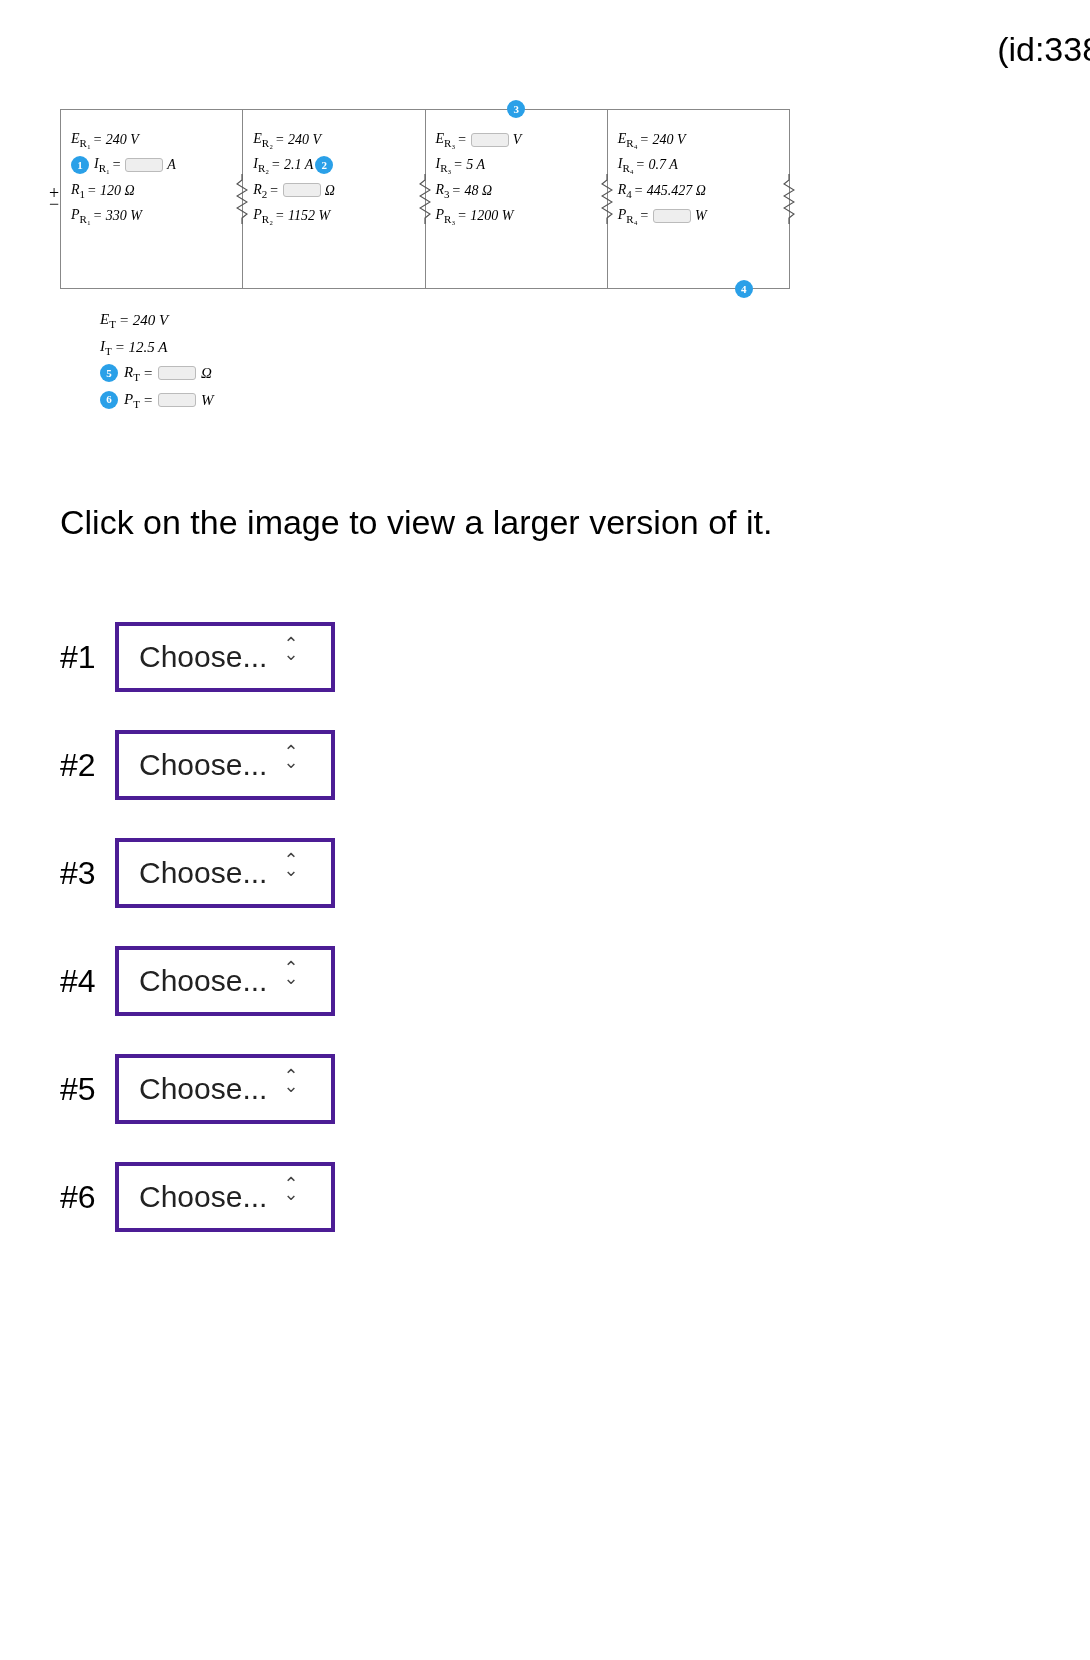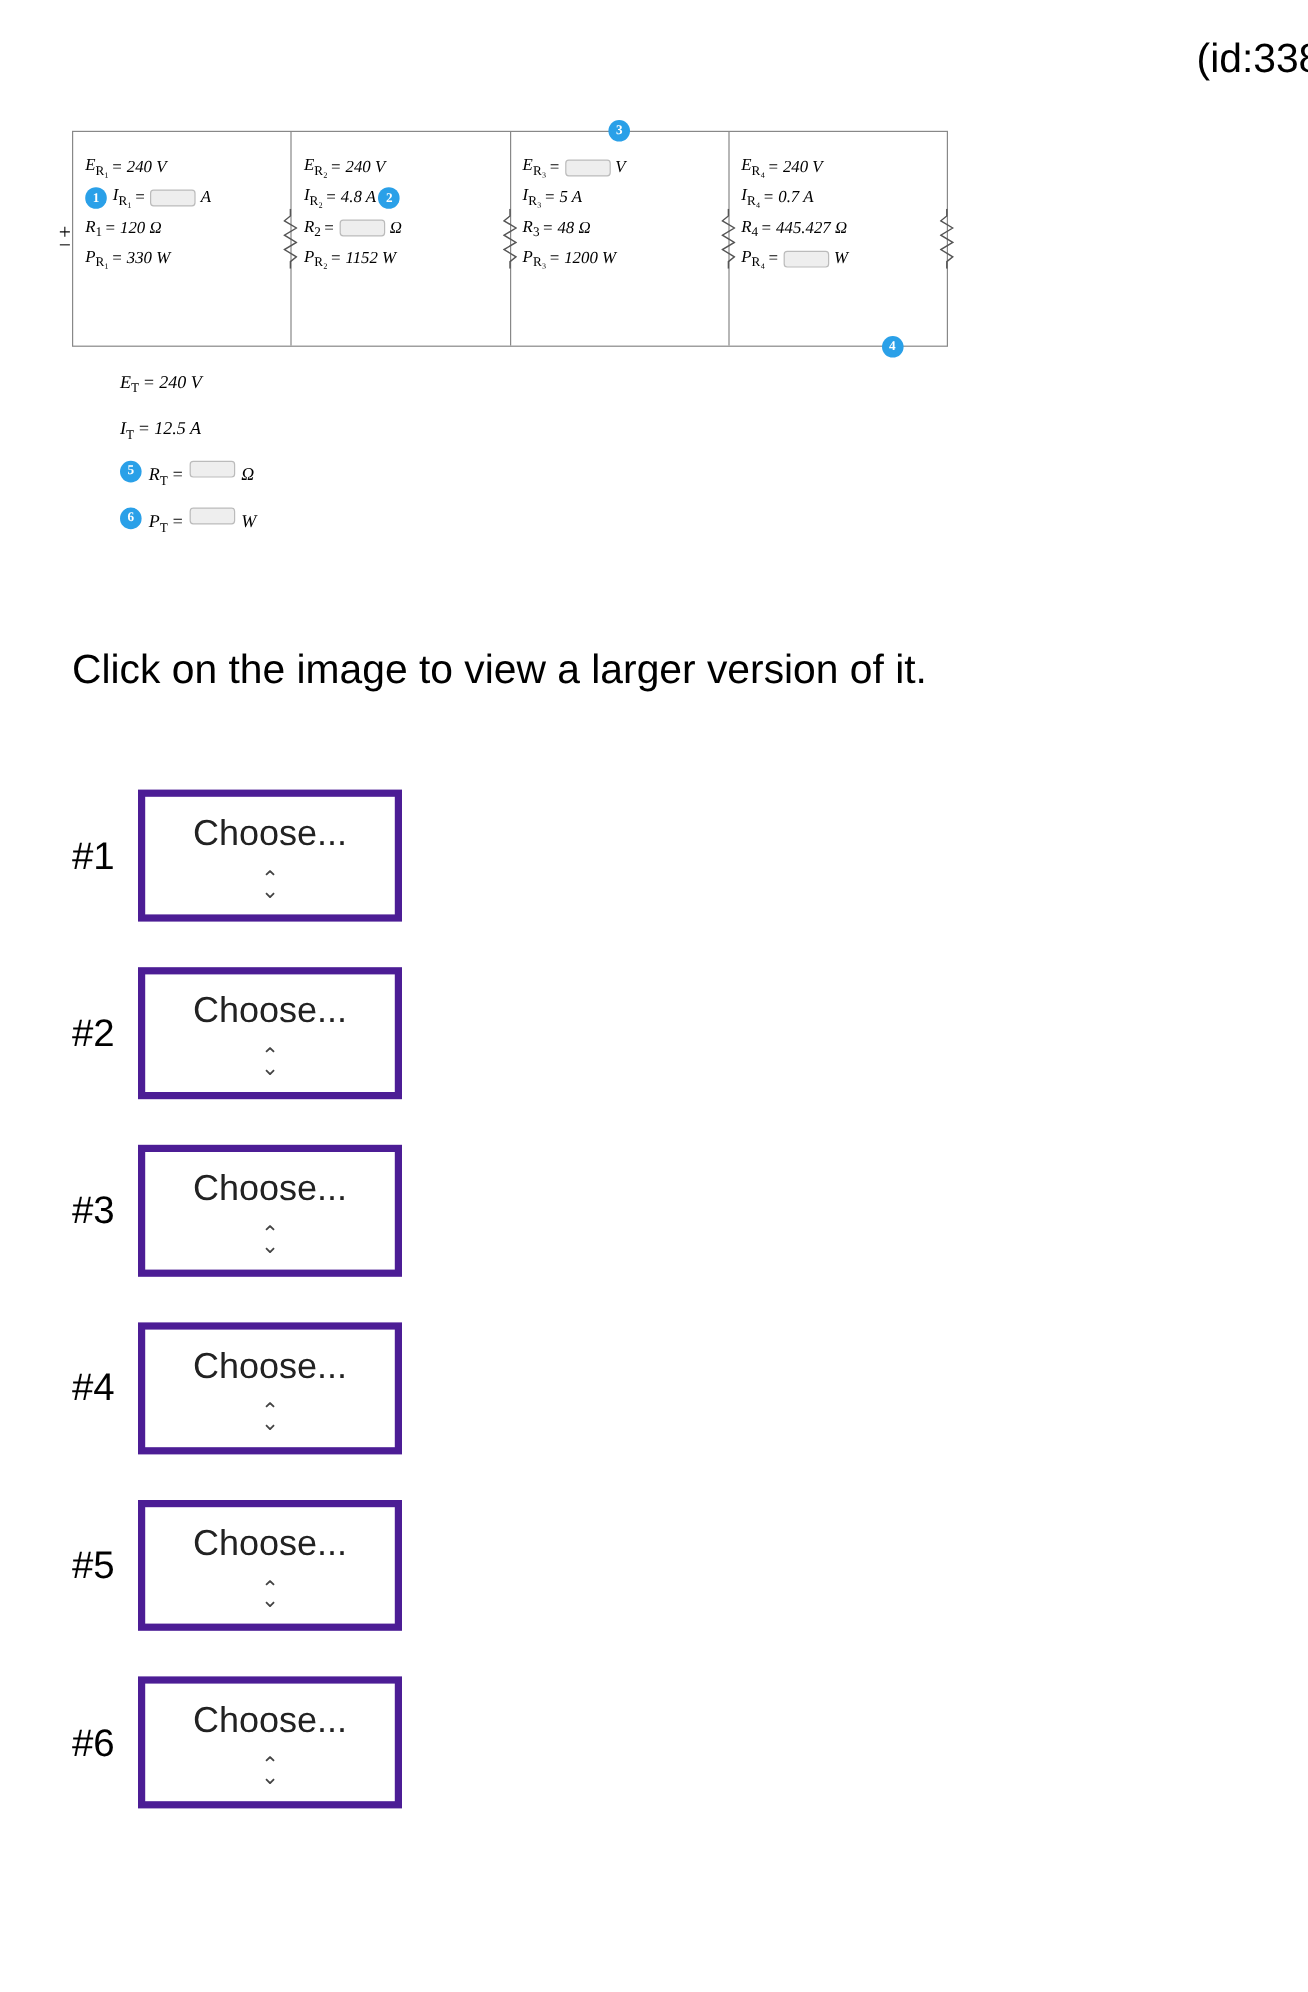--- a/index.html
+++ b/index.html
@@ -111,45 +111,43 @@
     font-style: normal;
   }
   .totals {
     margin-top: 18px;
     margin-left: 40px;
     font-size: 15px;
     font-style: italic;
     font-family: "Times New Roman", serif;
     line-height: 1.6;
   }
-  .totals .line { display:flex; gap:3px; white-space:nowrap;margin-top:12px;}
+  .totals .line { display:flex; align-items:center; gap:3px; white-space:nowrap;}
   .answers {
     margin-top: 80px;
   }
   .answer-row {
     display: flex;
     align-items: center;
     margin-bottom: 38px;
   }
   .answer-label {
     font-size: 32px;
     width: 55px;
   }
   .select-box {
-    border: 6px solid #4c1d95;
+    border: 4px solid #4c1d95;
     padding: 14px 20px;
     font-size: 30px;
     color: #222;
     display: flex;
-    align-items: center;
     gap: 16px;
     min-width: 220px;
     cursor: pointer;
     background: #fff;
-    flex-direction: column;
   }
   .chevrons {
     display: inline-flex;
     flex-direction: column;
     line-height: 0.55;
     font-size: 18px;
     color: #444;
   }
   .chevrons span { display:block; }
 </style>
@@ -188,21 +186,21 @@
           </div>
           <div class="source">+<br>−</div>
         </div>
         <div class="cell">
           <div class="line">
             <span>E<span class="sub">R₂</span></span> 
             <span>= 240 V</span>
           </div>
           <div class="line">
             <span>I<span class="sub">R₂</span></span> 
-            <span>= 4.8 A</span>
+            <span>= 2.1 A</span>
             <span class="badge">2</span>
           </div>
           <div class="line">
             <span>R<span class="sub">2</span></span> 
             <span>=</span>
             <span class="blank"></span>
             <span>Ω</span>
           </div>
           <div class="line">
             <span>P<span class="sub">R₂</span></span> 

